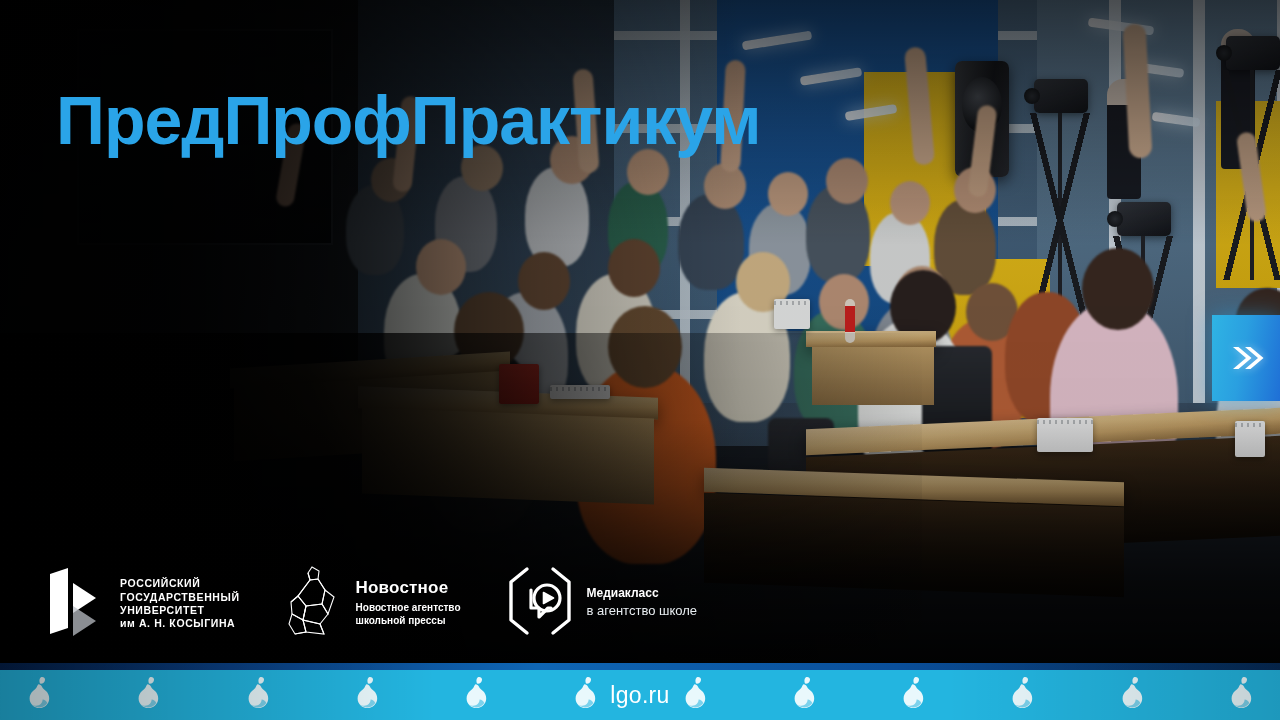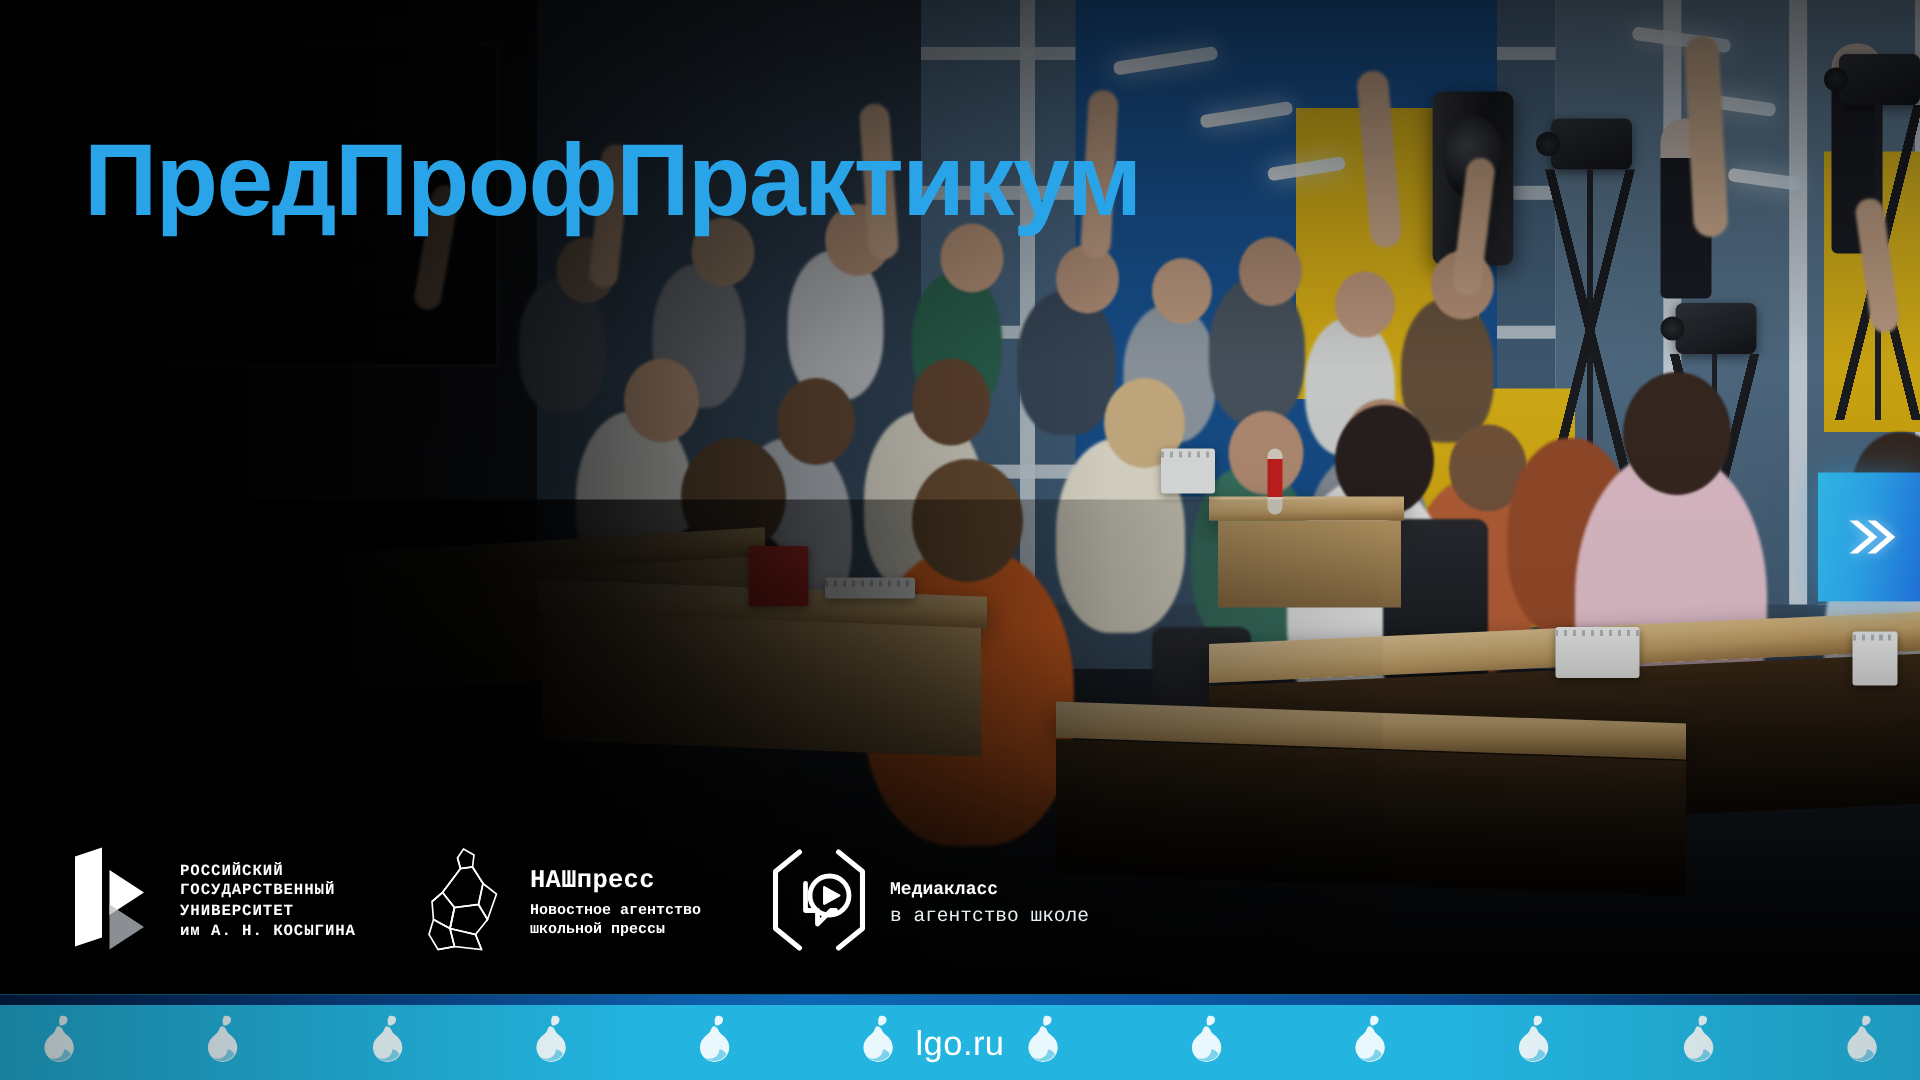--- a/index.html
+++ b/index.html
@@ -232,21 +232,21 @@
     background:linear-gradient(100deg,#2fb4e4 0%, #2a9fe0 45%, #1f6fd6 100%);
     display:flex; align-items:center; justify-content:center;
     box-shadow:0 0 22px rgba(42,160,224,.5);
     cursor:pointer;
   }
   .next-btn svg { display:block; filter:drop-shadow(0 0 4px rgba(255,255,255,.5)); }
 
   
   .logo-row {
     position:absolute; left:46px; bottom:78px;
-    display:flex; align-items:flex-start; gap:44px;font-family:Liberation Mono, monospace;
+    display:flex; align-items:flex-end; gap:44px;
   }
   .logo { display:flex; align-items:center; gap:12px; }
   .logo-mark { flex:none; }
   .logo-txt { color:#fff; }
 
   .rgu-title {
     font-size:10.5px; font-weight:bold; line-height:1.28;
     letter-spacing:.6px; white-space:pre-line;
   }
   .np-title { font-size:17px; font-weight:bold; line-height:1.1; letter-spacing:.2px; }
@@ -461,21 +461,21 @@
           <path d="M19 56 L36 60 L40 70 L22 68 Z"></path>
           <path d="M41 26 L50 33 L44 50 L38 40 Z"></path>
           <path d="M24 9 L26 16 L14 32 L7 38"></path>
           <path d="M34 15 L41 26"></path>
           <path d="M22 42 L19 56"></path>
           <path d="M36 60 L40 70"></path>
           <path d="M11 70 L22 68"></path>
         </svg>
       </span>
       <span class="logo-txt">
-        <span class="np-title">НАШпресс</span>
+        <span class="np-title">Новостное</span>
         <span class="np-sub" style="display:block">Новостное агентство
 школьной прессы</span>
       </span>
     </div>
 
     <div class="logo">
       <span class="logo-mark">
         <svg width="70" height="74" viewBox="0 0 70 74" fill="none" stroke="#ffffff" stroke-width="3.4" stroke-linejoin="round" stroke-linecap="round">
           <path d="M22 5 L6 18 L6 56 L22 69"></path>
           <path d="M48 5 L64 18 L64 56 L48 69"></path>

